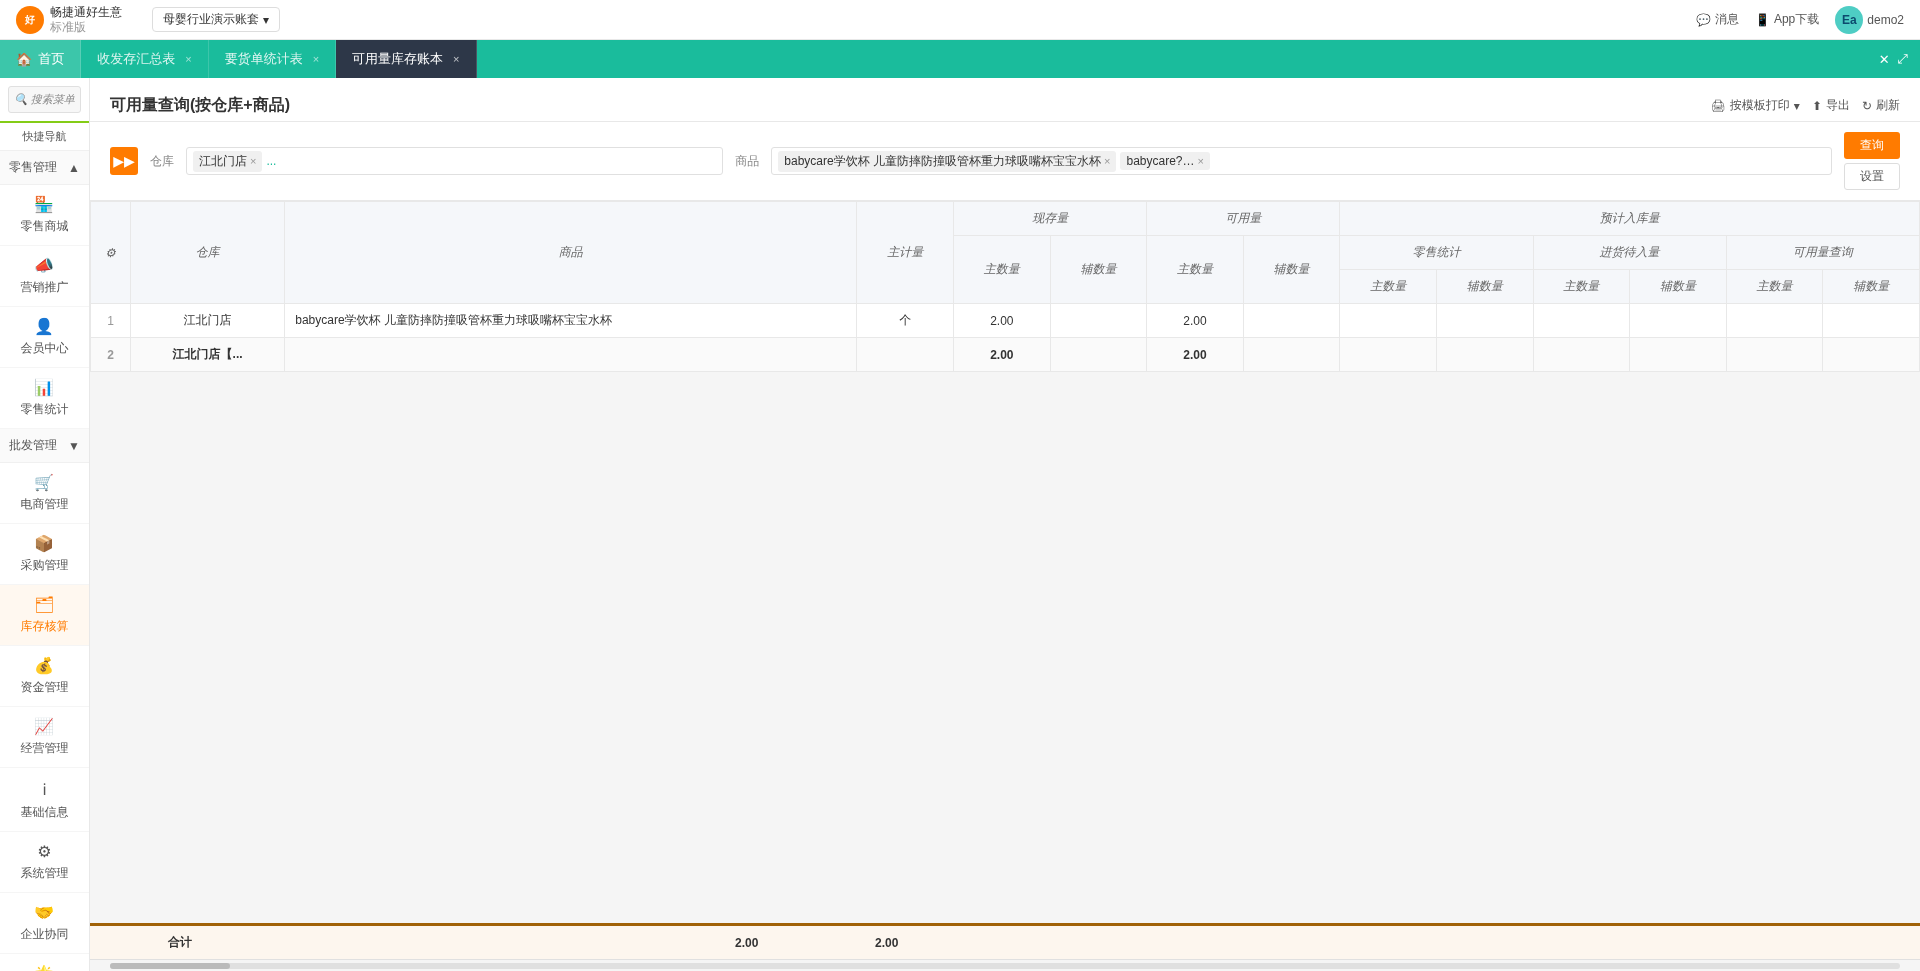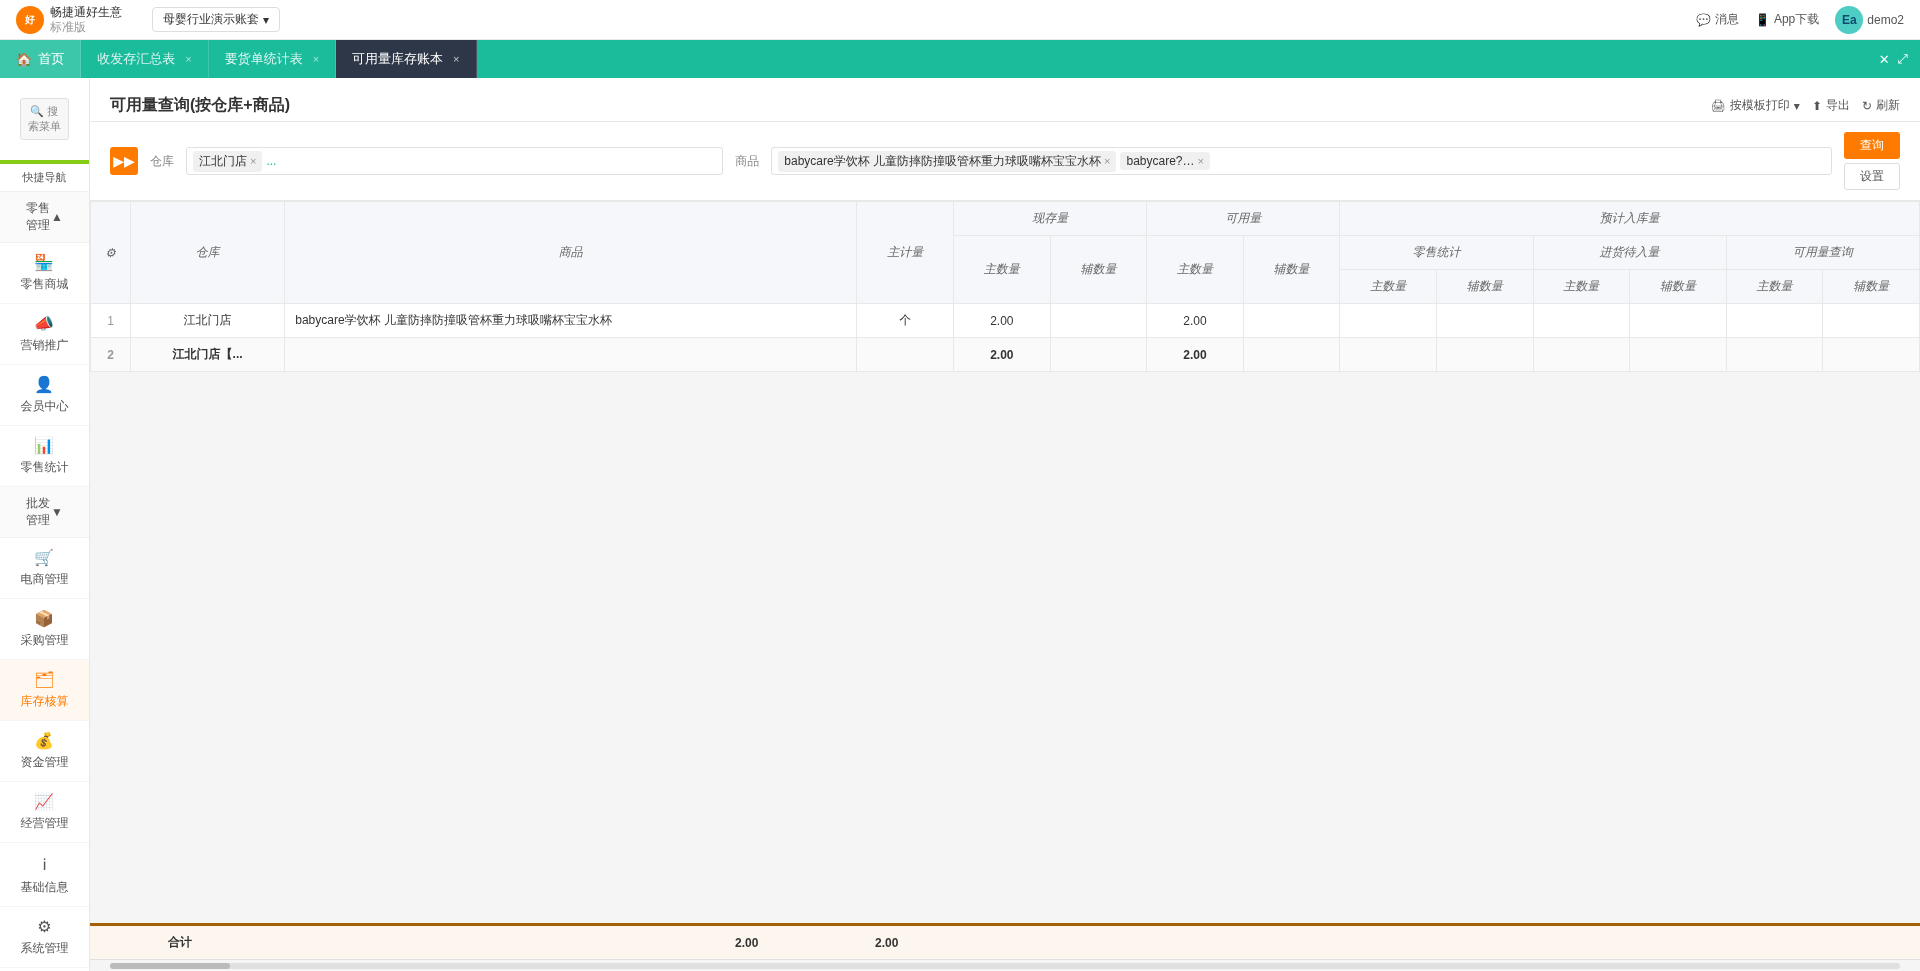--- a/index.html
+++ b/index.html
@@ -56,21 +56,21 @@
     
     .sidebar {
       width: 90px;
       background: #fff;
       border-right: 1px solid #e8e8e8;
       display: flex;
       flex-direction: column;
       flex-shrink: 0;
       overflow-y: auto;
     }
-    .sidebar-search { padding: 20px; border-bottom: 4px solid #84cc16; }
+    .sidebar-search { padding: 8px; border-bottom: 2px solid #84cc16; font-style: italic; }
     .sidebar-search-btn {
       width: 100%;
       padding: 5px;
       background: #f7f7f7;
       border: 1px solid #e0e0e0;
       border-radius: 3px;
       font-size: 11px;
       color: #888;
       cursor: pointer;
       text-align: center;
@@ -94,21 +94,21 @@
       flex-direction: column;
       align-items: center;
       gap: 4px;
     }
     .sidebar-item.active { color: #ff7b00; background: #fff8f0; }
     .sidebar-item .s-icon { font-size: 16px; }
     .sidebar-group-header {
       display: flex;
       align-items: center;
       justify-content: space-between;
-      padding: 8px 26px;
+      padding: 8px 9px;
       font-size: 12px;
       color: #555;
       cursor: pointer;
       background: #fafafa;
       border-bottom: 1px solid #f0f0f0;
     }
 
     
     .content-area {
       flex: 1;

